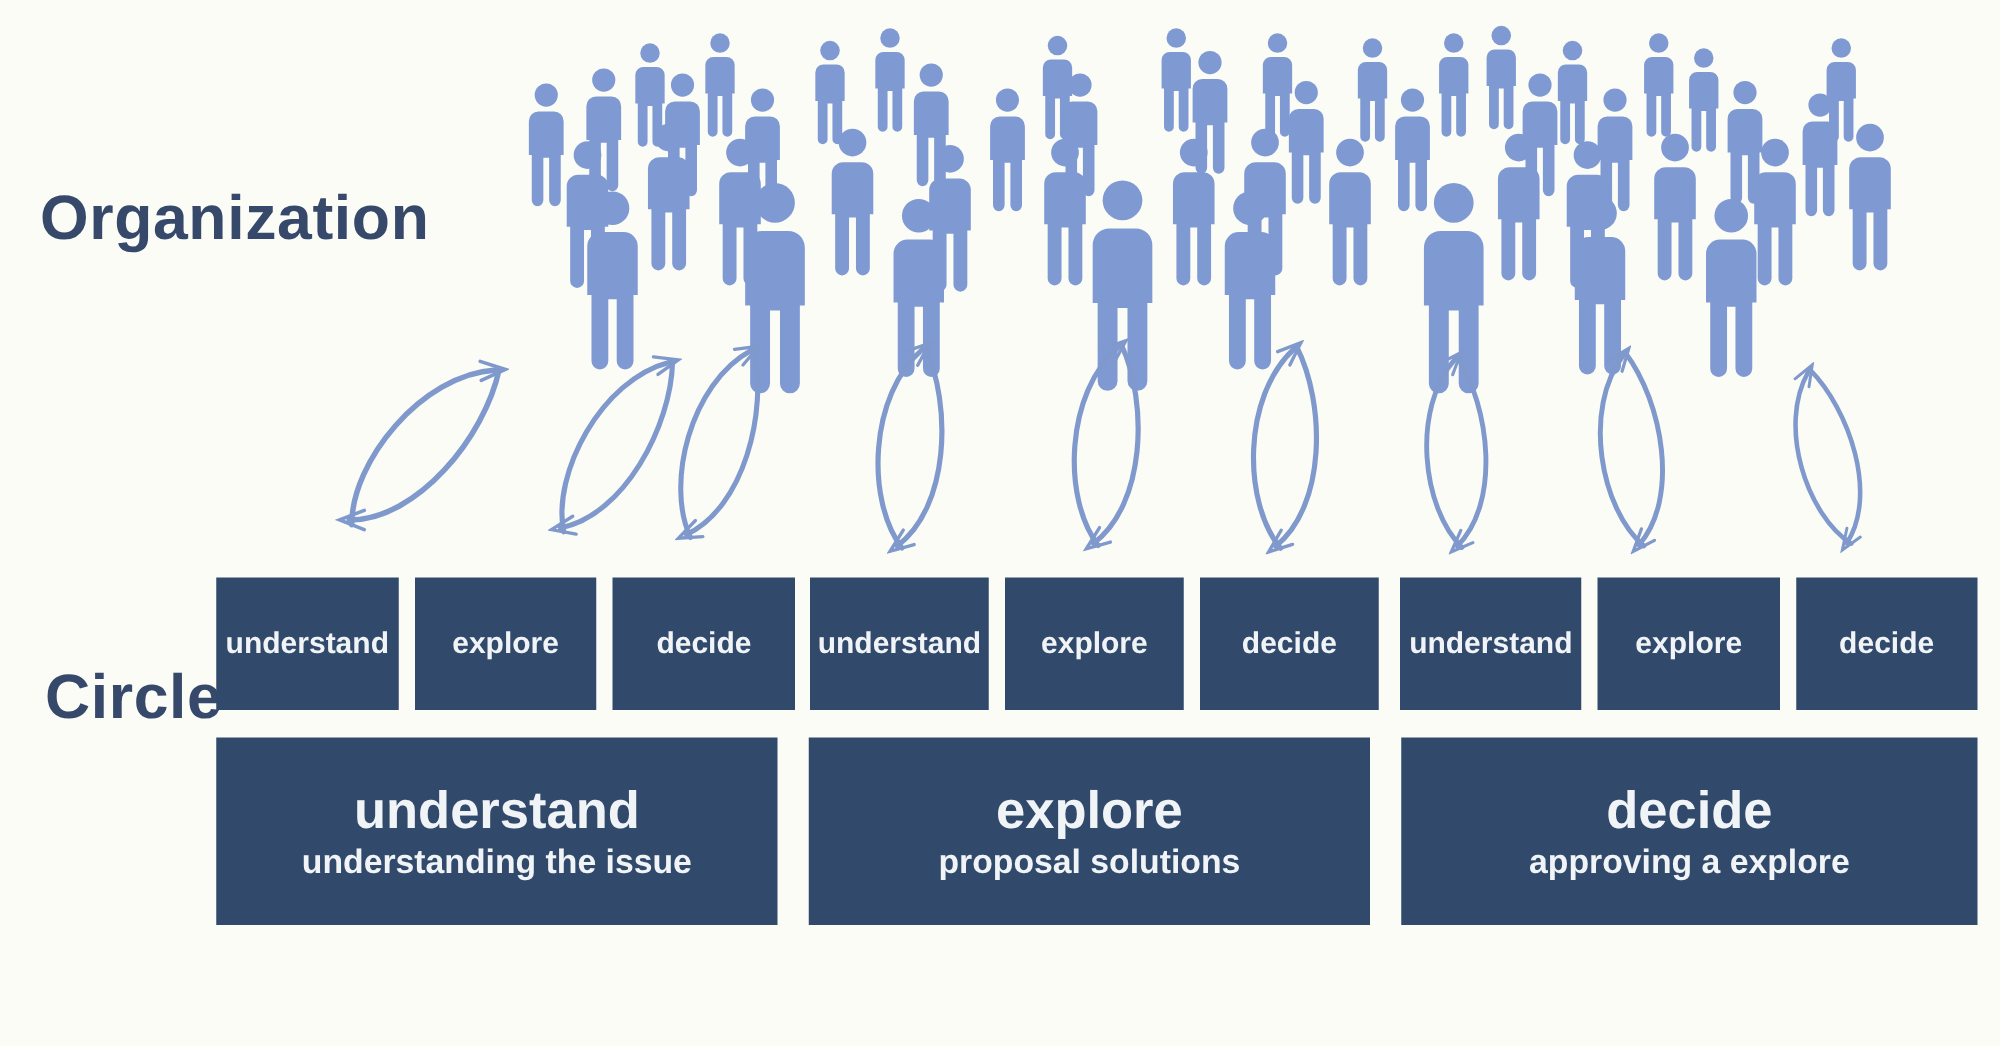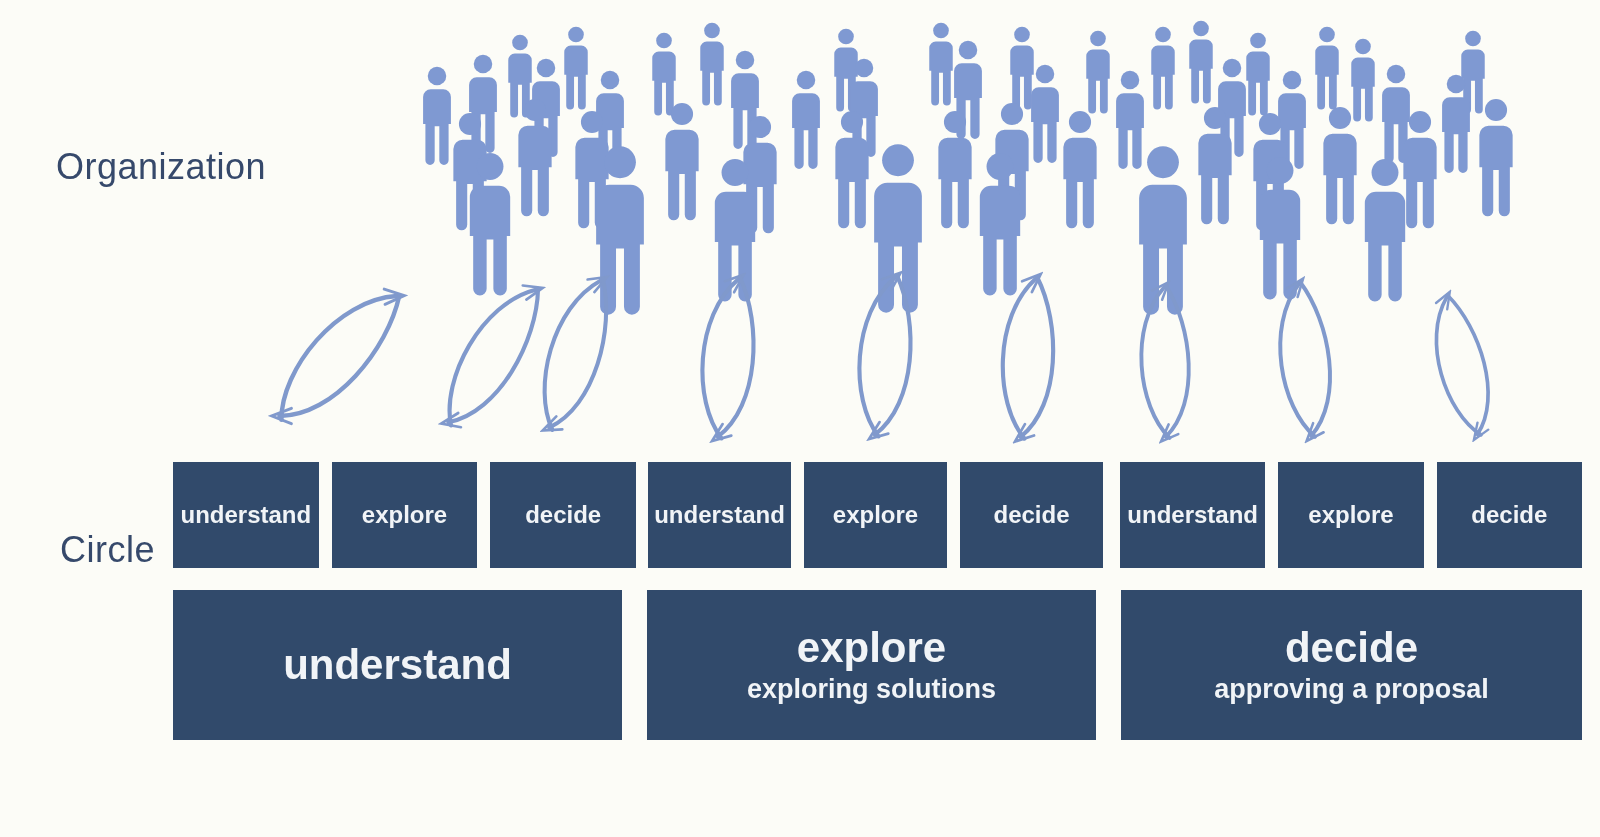--- a/index.html
+++ b/index.html
@@ -5,27 +5,26 @@
   html,body{margin:0;padding:0;background:#ffffff;}
   .canvas{
     position:relative;
     width:1600px;height:837px;
     background:var(--bg,#fcfcf7);
     overflow:hidden;
     font-family:"Liberation Sans","DejaVu Sans",sans-serif;
   }
   .side-label{
     position:absolute;
-    font-weight:400;
-    font-size:36px;
+    font-weight:700;
+    font-size:50px;
     letter-spacing:.5px;
     color:var(--heading,#36496b);
     line-height:1.15;
     white-space:nowrap;
-    margin-left:24px;
   }
   #org-label{left:32px;top:146px;}
   #circle-label{left:36px;top:529px;}
   #scene{position:absolute;left:0;top:0;pointer-events:none;}
   .group,.big-row{position:absolute;font-weight:bold;}
   .sbox{
     position:absolute;top:0;height:100%;
     background:var(--box,#314a6b);
     display:flex;align-items:center;justify-content:center;
     color:var(--boxtext,#f1f4f7);
@@ -181,31 +180,32 @@
         </svg>
         <div class="sbox" style="left: 316.667px; width: 145.333px;">
           <span>decide</span>
         </div>
       </div>
     </div>
   <div id="process-row-wrap">
       <div class="big-row" style="left: 0px; top: 590px; width: 1600px; height: 150px;">
         <div class="bbox" style="left: 173px; width: 449px;">
           <div class="title">understand</div>
+          <div class="subtitle">understanding the issue</div>
         </div>
         <svg width="46" height="150" class="chev" style="left: 643px;">
           <path d="M2,36 L13,44 L35,75 L13,106 L2,114" fill="none" stroke="#fcfcf7" stroke-width="12.5" stroke-linejoin="miter"></path>
         </svg>
         <div class="bbox" style="left: 647px; width: 449px;">
           <div class="title">explore</div>
-          <div class="subtitle">exploring solutions</div>
+          <div class="subtitle">proposal solutions</div>
         </div>
         <svg width="46" height="150" class="chev" style="left: 1117px;">
           <path d="M2,36 L13,44 L35,75 L13,106 L2,114" fill="none" stroke="#fcfcf7" stroke-width="12.5" stroke-linejoin="miter"></path>
         </svg>
         <div class="bbox" style="left: 1121px; width: 461px;">
           <div class="title">decide</div>
-          <div class="subtitle">approving a proposal</div>
+          <div class="subtitle">approving a explore</div>
         </div>
       </div>
     </div>
 
 </div>
 
 </body></html>

